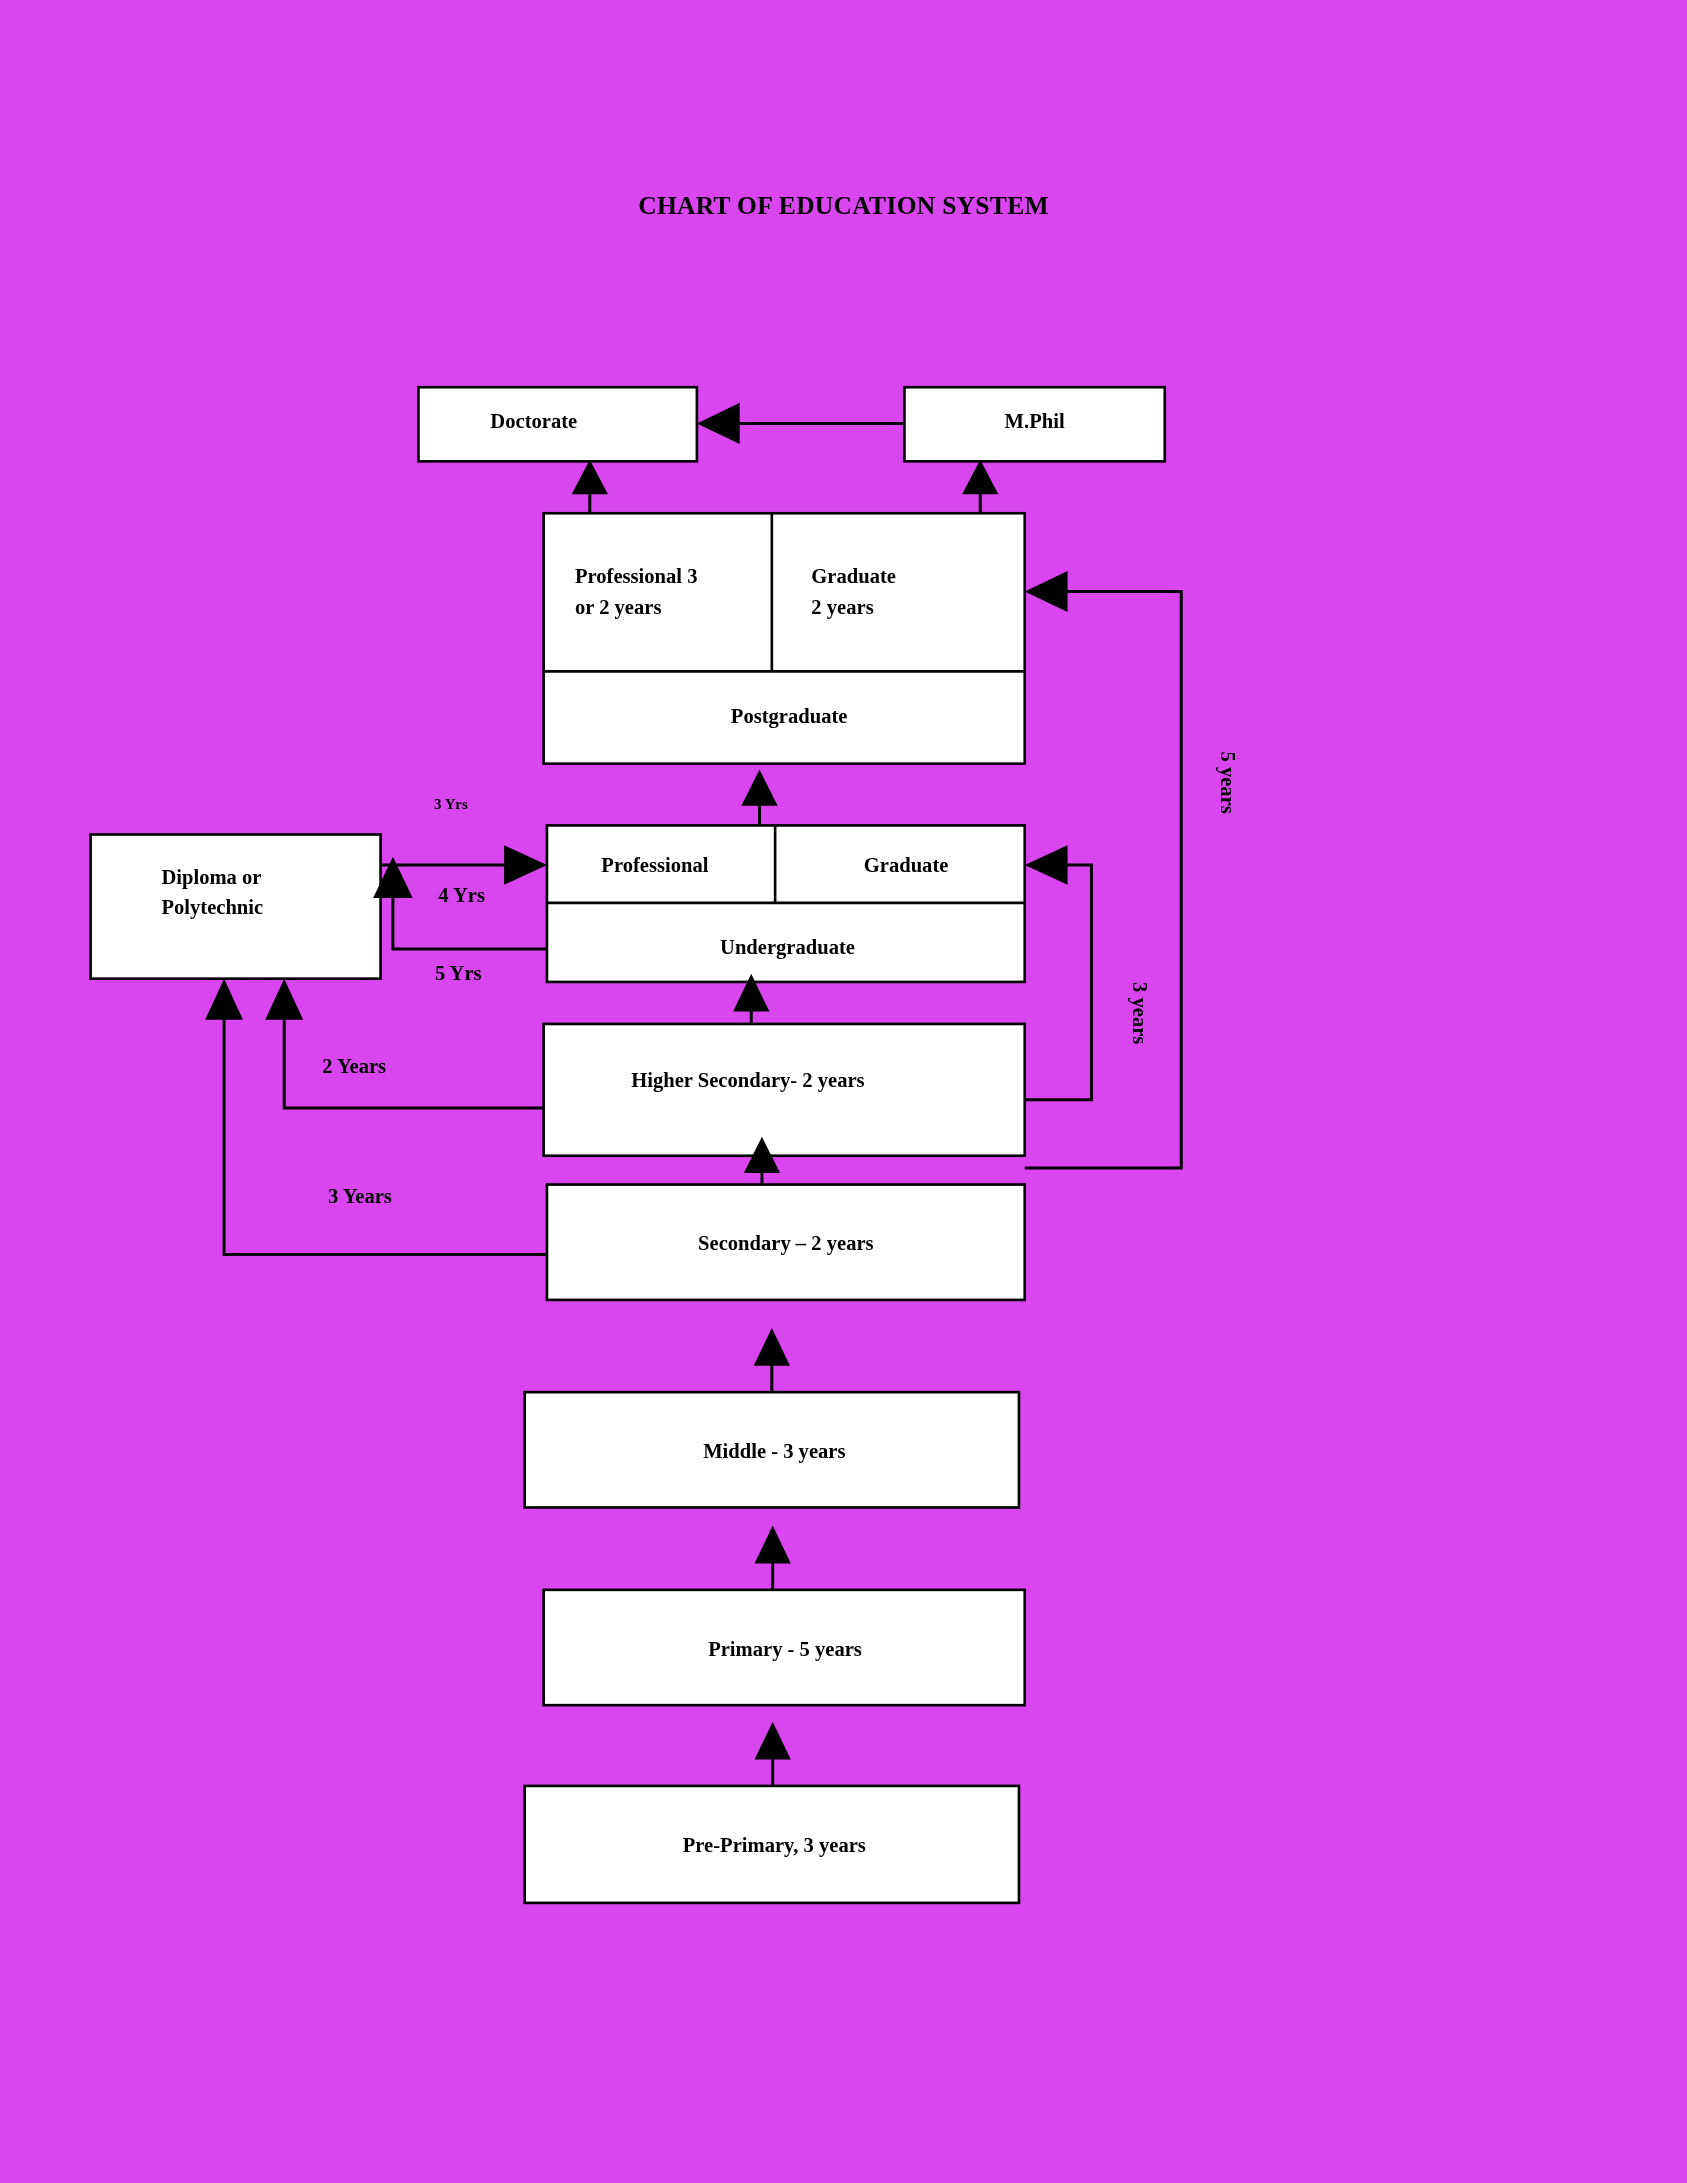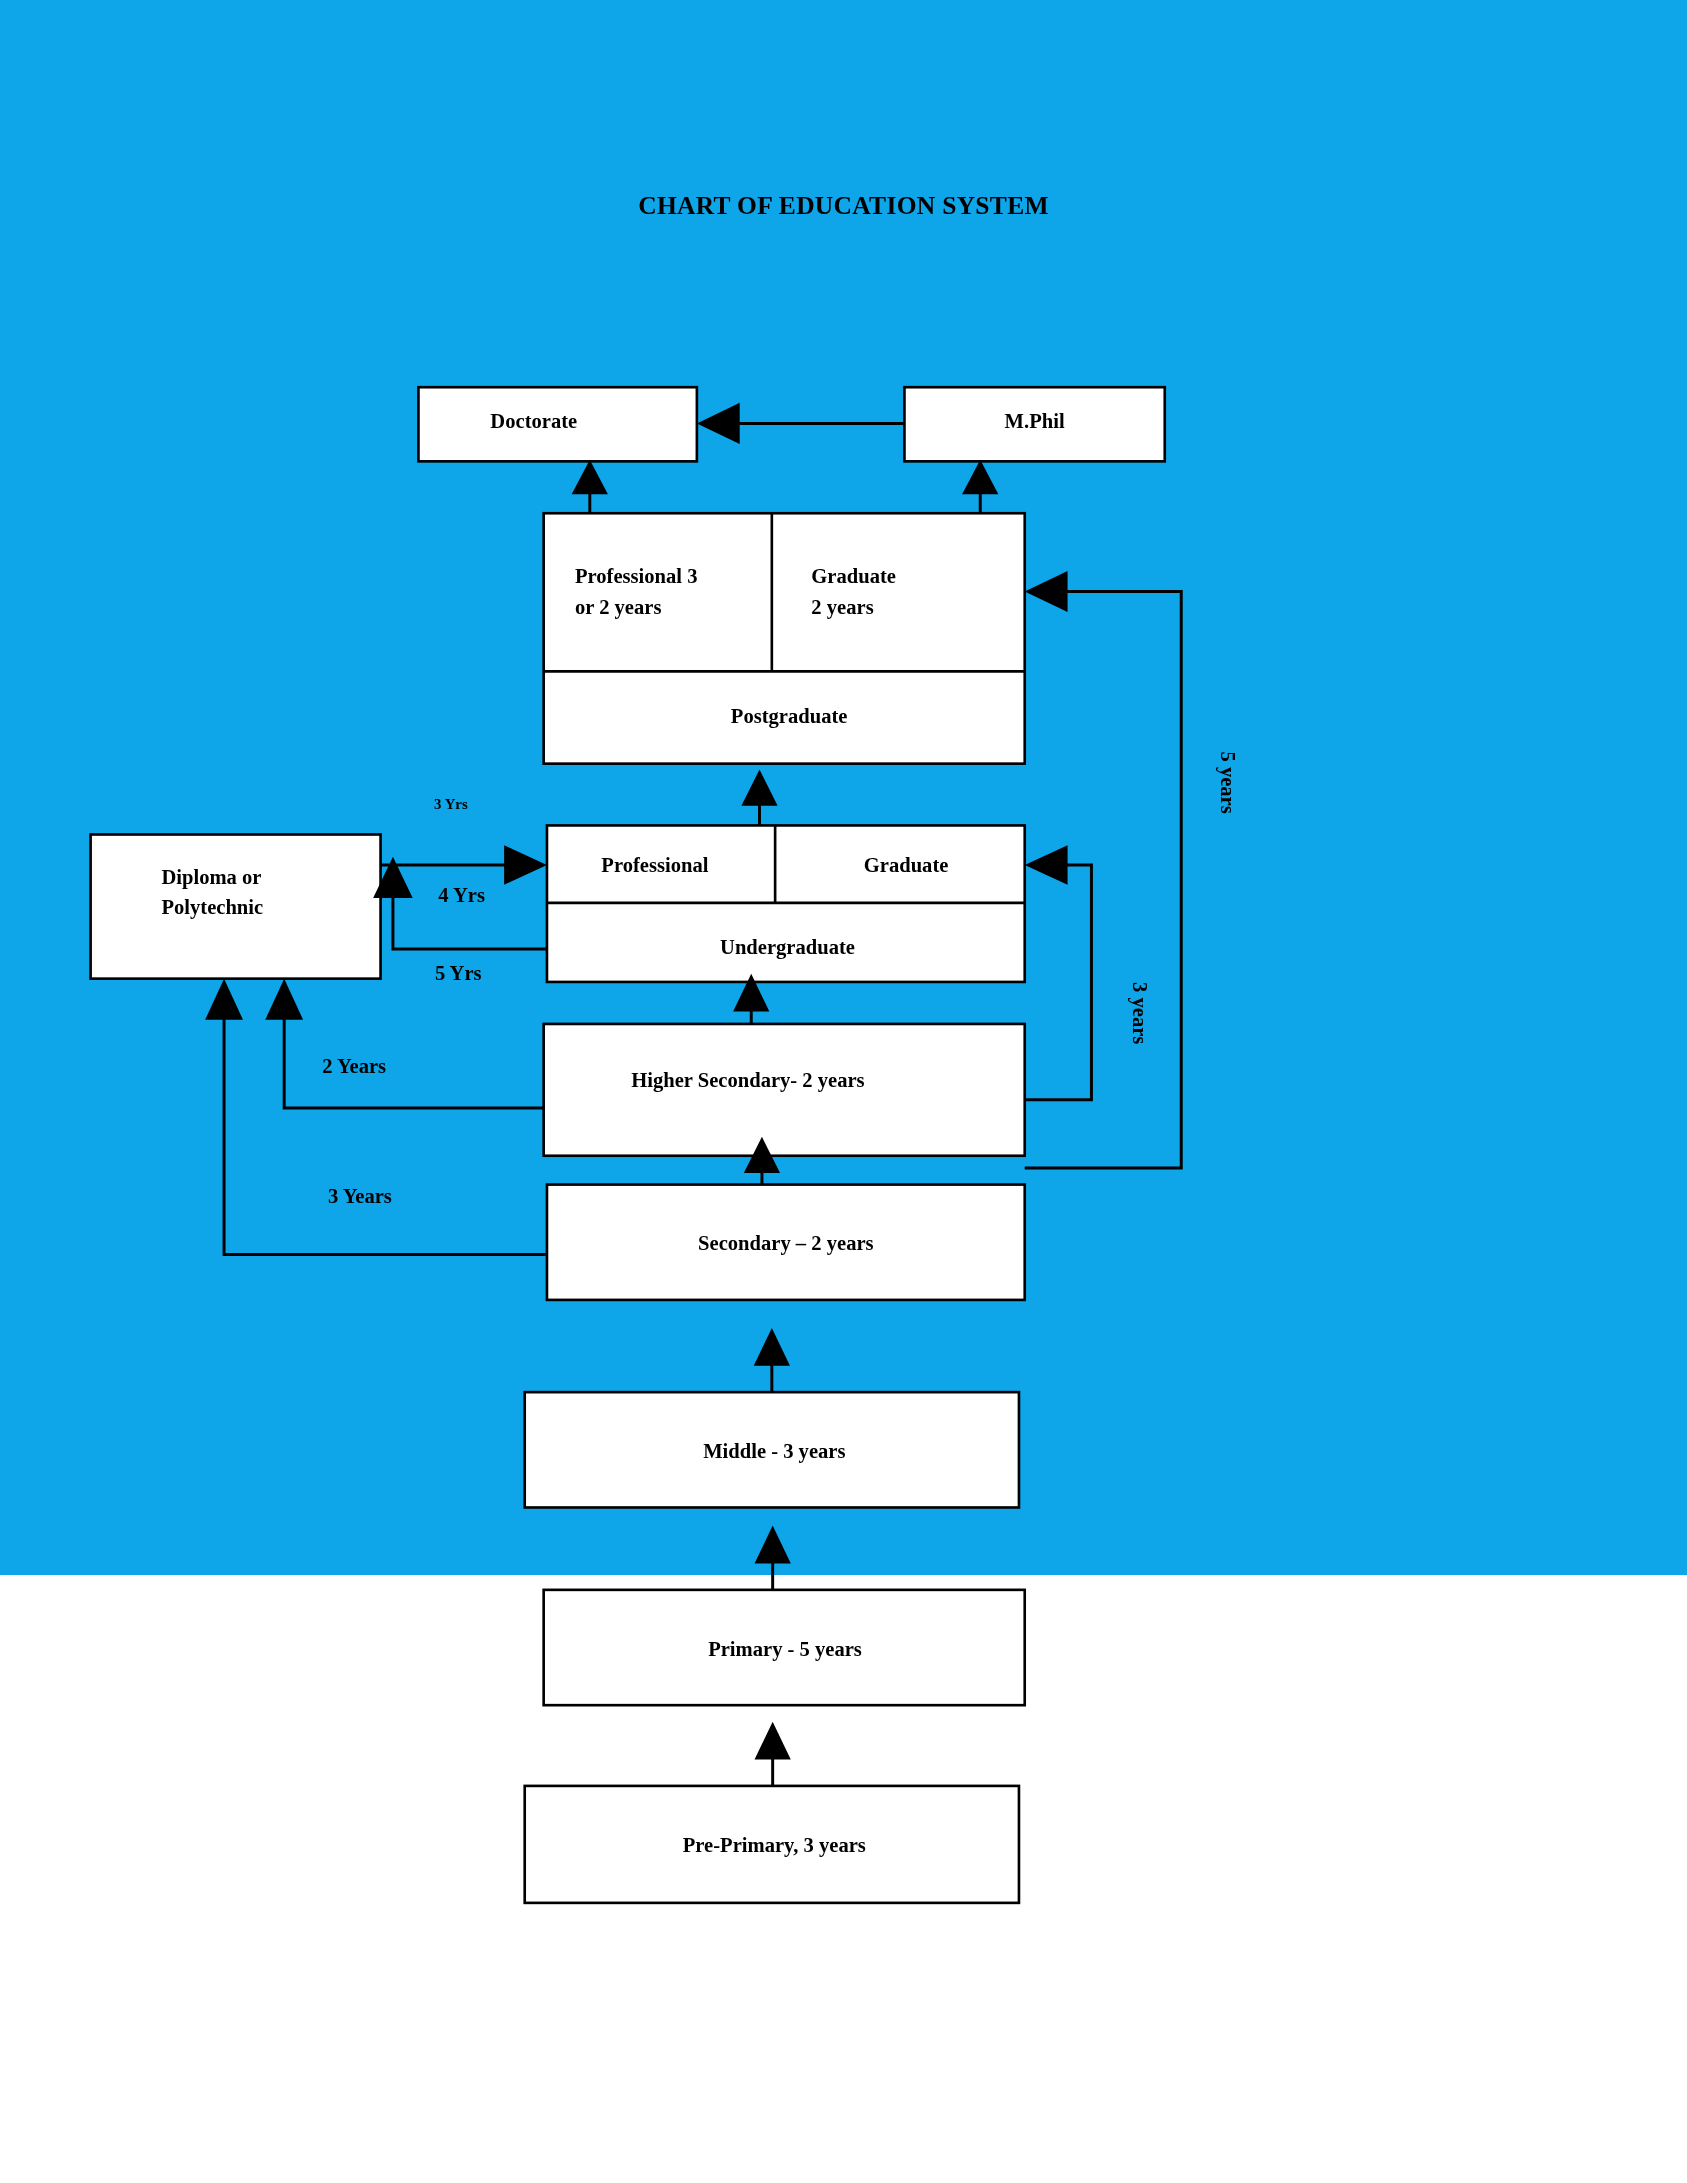--- a/index.html
+++ b/index.html
@@ -11,22 +11,22 @@
     width: 1687px;
     height: 2183px;
     font-family: "Liberation Serif", "DejaVu Serif", serif;
     color: #000000;
     position: relative;
     overflow: hidden;
   }
   #page {
     position: relative;
     width: 1687px;
-    height: 1575px;
-    background: #0ea5e9;
+    height: 2183px;
+    background: #d946ef;
   }
   #chart-title {
     position: absolute;
     left: 0;
     top: 191px;
     width: 1687px;
     text-align: center;
     font-size: 25.5px;
     font-weight: bold;
     letter-spacing: 0.3px;

